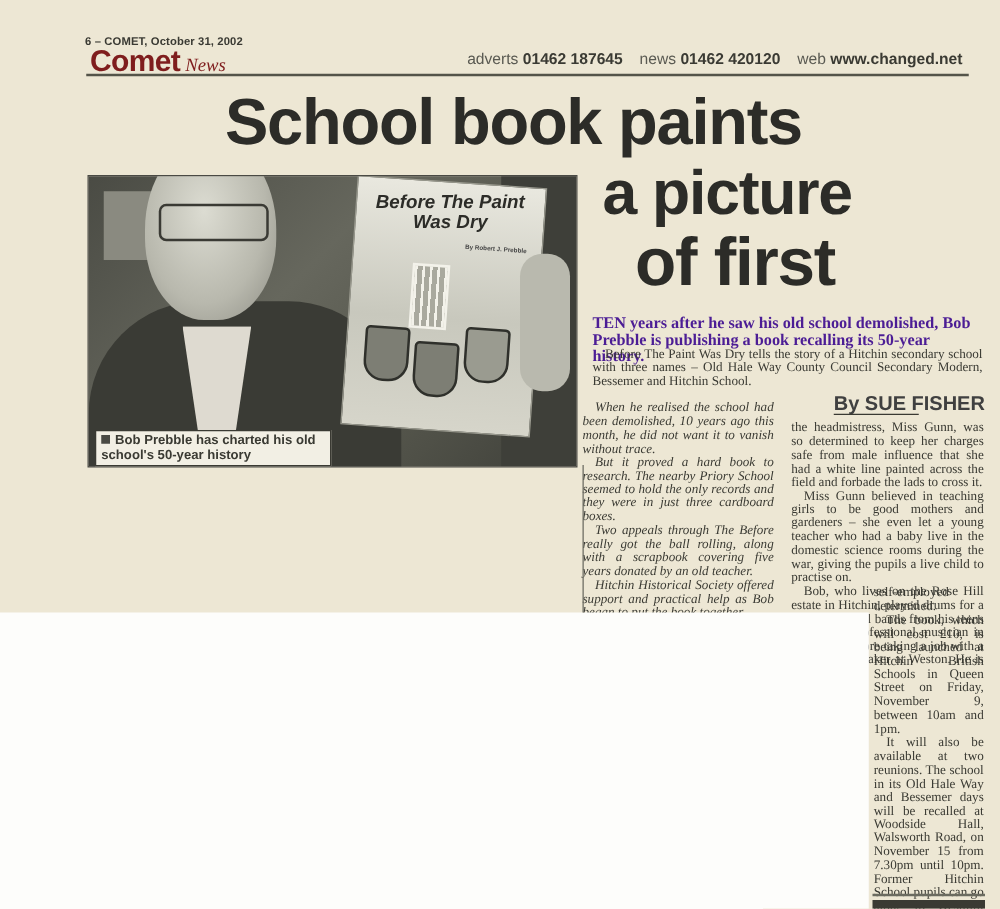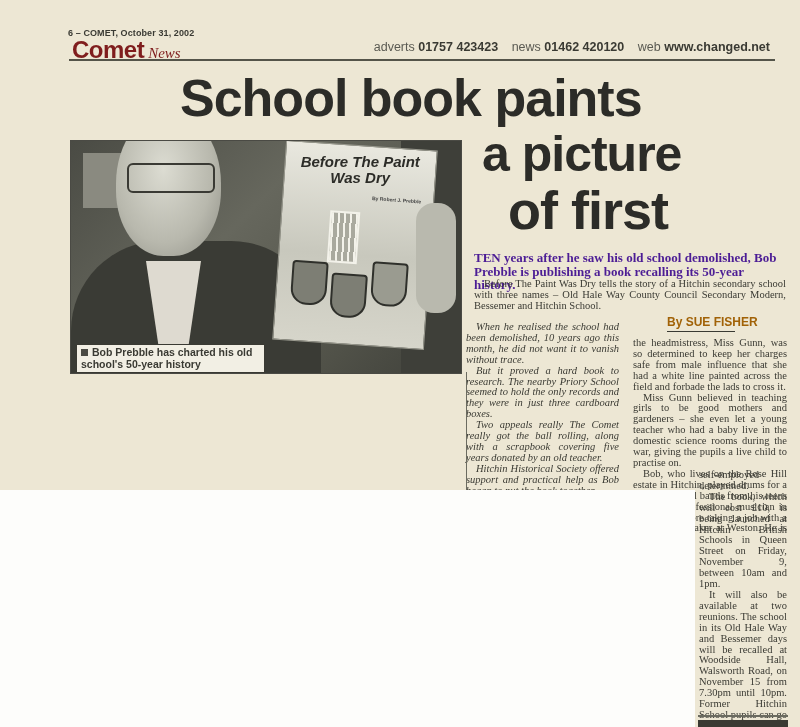--- a/index.html
+++ b/index.html
@@ -30,21 +30,21 @@
   .book .window { position:absolute; left:48px; top:66px; width:26px; height:48px; border:2px solid #f3f2ea; background:repeating-linear-gradient(90deg,#f3f2ea 0 2px,#a9a99e 2px 6px); }
   .book .crest { position:absolute; top:118px; width:32px; height:40px; border:2px solid #2f302b; border-radius:4px 4px 16px 16px; background:#7d7e74; }
   .book .c1 { left:14px; } .book .c2 { left:54px; top:128px; } .book .c3 { left:94px; top:114px; background:#9a9b90; }
   .photo .hand { position:absolute; left:345px; top:62px; width:40px; height:110px; border-radius:18px; background:#b9b9ae; }
   .caption { position:absolute; left:76px; top:344px; background:#f2efe4; border:1px solid #3a3a33; padding:1px 5px 2px 4px; font-family:"Liberation Sans", sans-serif; font-weight:bold; font-size:10.5px; line-height:12px; color:#3a3a33; }
   .caption .sq { display:inline-block; width:7px; height:7px; background:#4a4a44; margin-right:4px; vertical-align:0; }
   .lede { position:absolute; left:474px; top:251px; width:312px; font-weight:bold; font-size:13px; line-height:13.5px; color:#4c1d95; }
   .intro { position:absolute; left:474px; top:278px; width:312px; font-size:10.5px; line-height:11.2px; color:#3a3a33; text-align:justify; }
   .intro p { margin:0; text-indent:10px; }
   .intro p.first { text-indent:10px; }
-  .byline { position:absolute; left:667px; top:315px; font-family:"Liberation Sans", sans-serif; font-weight:bold; font-size:12px; color:#a16207; }
+  .byline { position:absolute; left:667px; top:315px; font-family:"Liberation Sans", sans-serif; font-weight:bold; font-size:16px; color:#404040; }
   .byline-rule { position:absolute; left:667px; top:331px; width:68px; height:1px; background:#3a3a33; }
   .col { position:absolute; font-size:10.5px; line-height:10.9px; color:#3a3a33; text-align:justify; }
   .col p { margin:0; text-indent:10px; }
   .col.c1 { left:466px; top:318px; width:153px;font-style:italic; }
   .col.c2 { left:633px; top:334px; width:154px; }
   .col.c3 { left:699px; top:470px; width:88px; }
   .col.c3 p.cont { text-indent:0; }
   .rule-vert { position:absolute; left:466px; top:372px; width:1px; height:118px; background:#6b6b60; }
   .bottom-rule { position:absolute; left:698px; top:715px; width:90px; height:2px; background:#6b6b60; }
   .bottom-block { position:absolute; left:698px; top:720px; width:90px; height:7px; background:#3a3a33; }
@@ -52,21 +52,21 @@
 </head>
 <body>
 
 <div class="paper"></div>
 <div class="ghost">&nbsp;</div>
 
 <div class="folio">6 – COMET,   October 31, 2002</div>
 <div class="masthead"><span>Comet</span><span class="news">News</span></div>
 <div class="contacts">
   <span>adverts</span>
-  <b>01757 423423</b>
+  <b>01462 187645</b>
   <span>news</span>
   <b>01462 420120</b>
   <span>web</span>
   <b style="margin-right:0">www.changed.net</b>
 </div>
 <div class="rule-top"></div>
 
 <div class="headline hl1">School book paints</div>
 <div class="headline hl2">a picture</div>
 <div class="headline hl3">of first</div>
@@ -94,21 +94,21 @@
 <div class="intro">
   <p class="first">Before The Paint Was Dry tells the story of a Hitchin secondary school with three names – Old Hale Way County Council Secondary Modern, Bessemer and Hitchin School.</p>
 </div>
 
 <div class="byline">By SUE FISHER</div>
 <div class="byline-rule"></div>
 
 <div class="col c1" style="top:322px;">
   <p>When he realised the school had been demolished, 10 years ago this month, he did not want it to vanish without trace.</p>
   <p>But it proved a hard book to research. The nearby Priory School seemed to hold the only records and they were in just three cardboard boxes.</p>
-  <p>Two appeals really The Comet really got the ball rolling, along with a scrapbook covering five years donated by an old teacher.</p>
+  <p>Two appeals through The Before really got the ball rolling, along with a scrapbook covering five years donated by an old teacher.</p>
   <p>Hitchin Historical Society offered support and practical help as Bob began to put the book together.</p>
   <p>He discovered that swimmer Duncan Goodhew's mother had been a pupil at the school, as had champion boxer Andy Straughn.</p>
   <p>Bob chose the title because building work was still going on in the school when it was opened in 1940.</p>
   <p>At first it was a boys' and girls' school and</p>
 </div>
 
 <div class="col c2" style="top:338px;">
   <p style="text-indent:0">the headmistress, Miss Gunn, was so determined to keep her charges safe from male influence that she had a white line painted across the field and forbade the lads to cross it.</p>
   <p>Miss Gunn believed in teaching girls to be good mothers and gardeners – she even let a young teacher who had a baby live in the domestic science rooms during the war, giving the pupils a live child to practise on.</p>
   <p>Bob, who lives on the Rose Hill estate in Hitchin, played drums for a variety of local bands from his teens and was a professional musician in the 1970s before taking a job with a military hat maker at Weston. He is now a</p>

